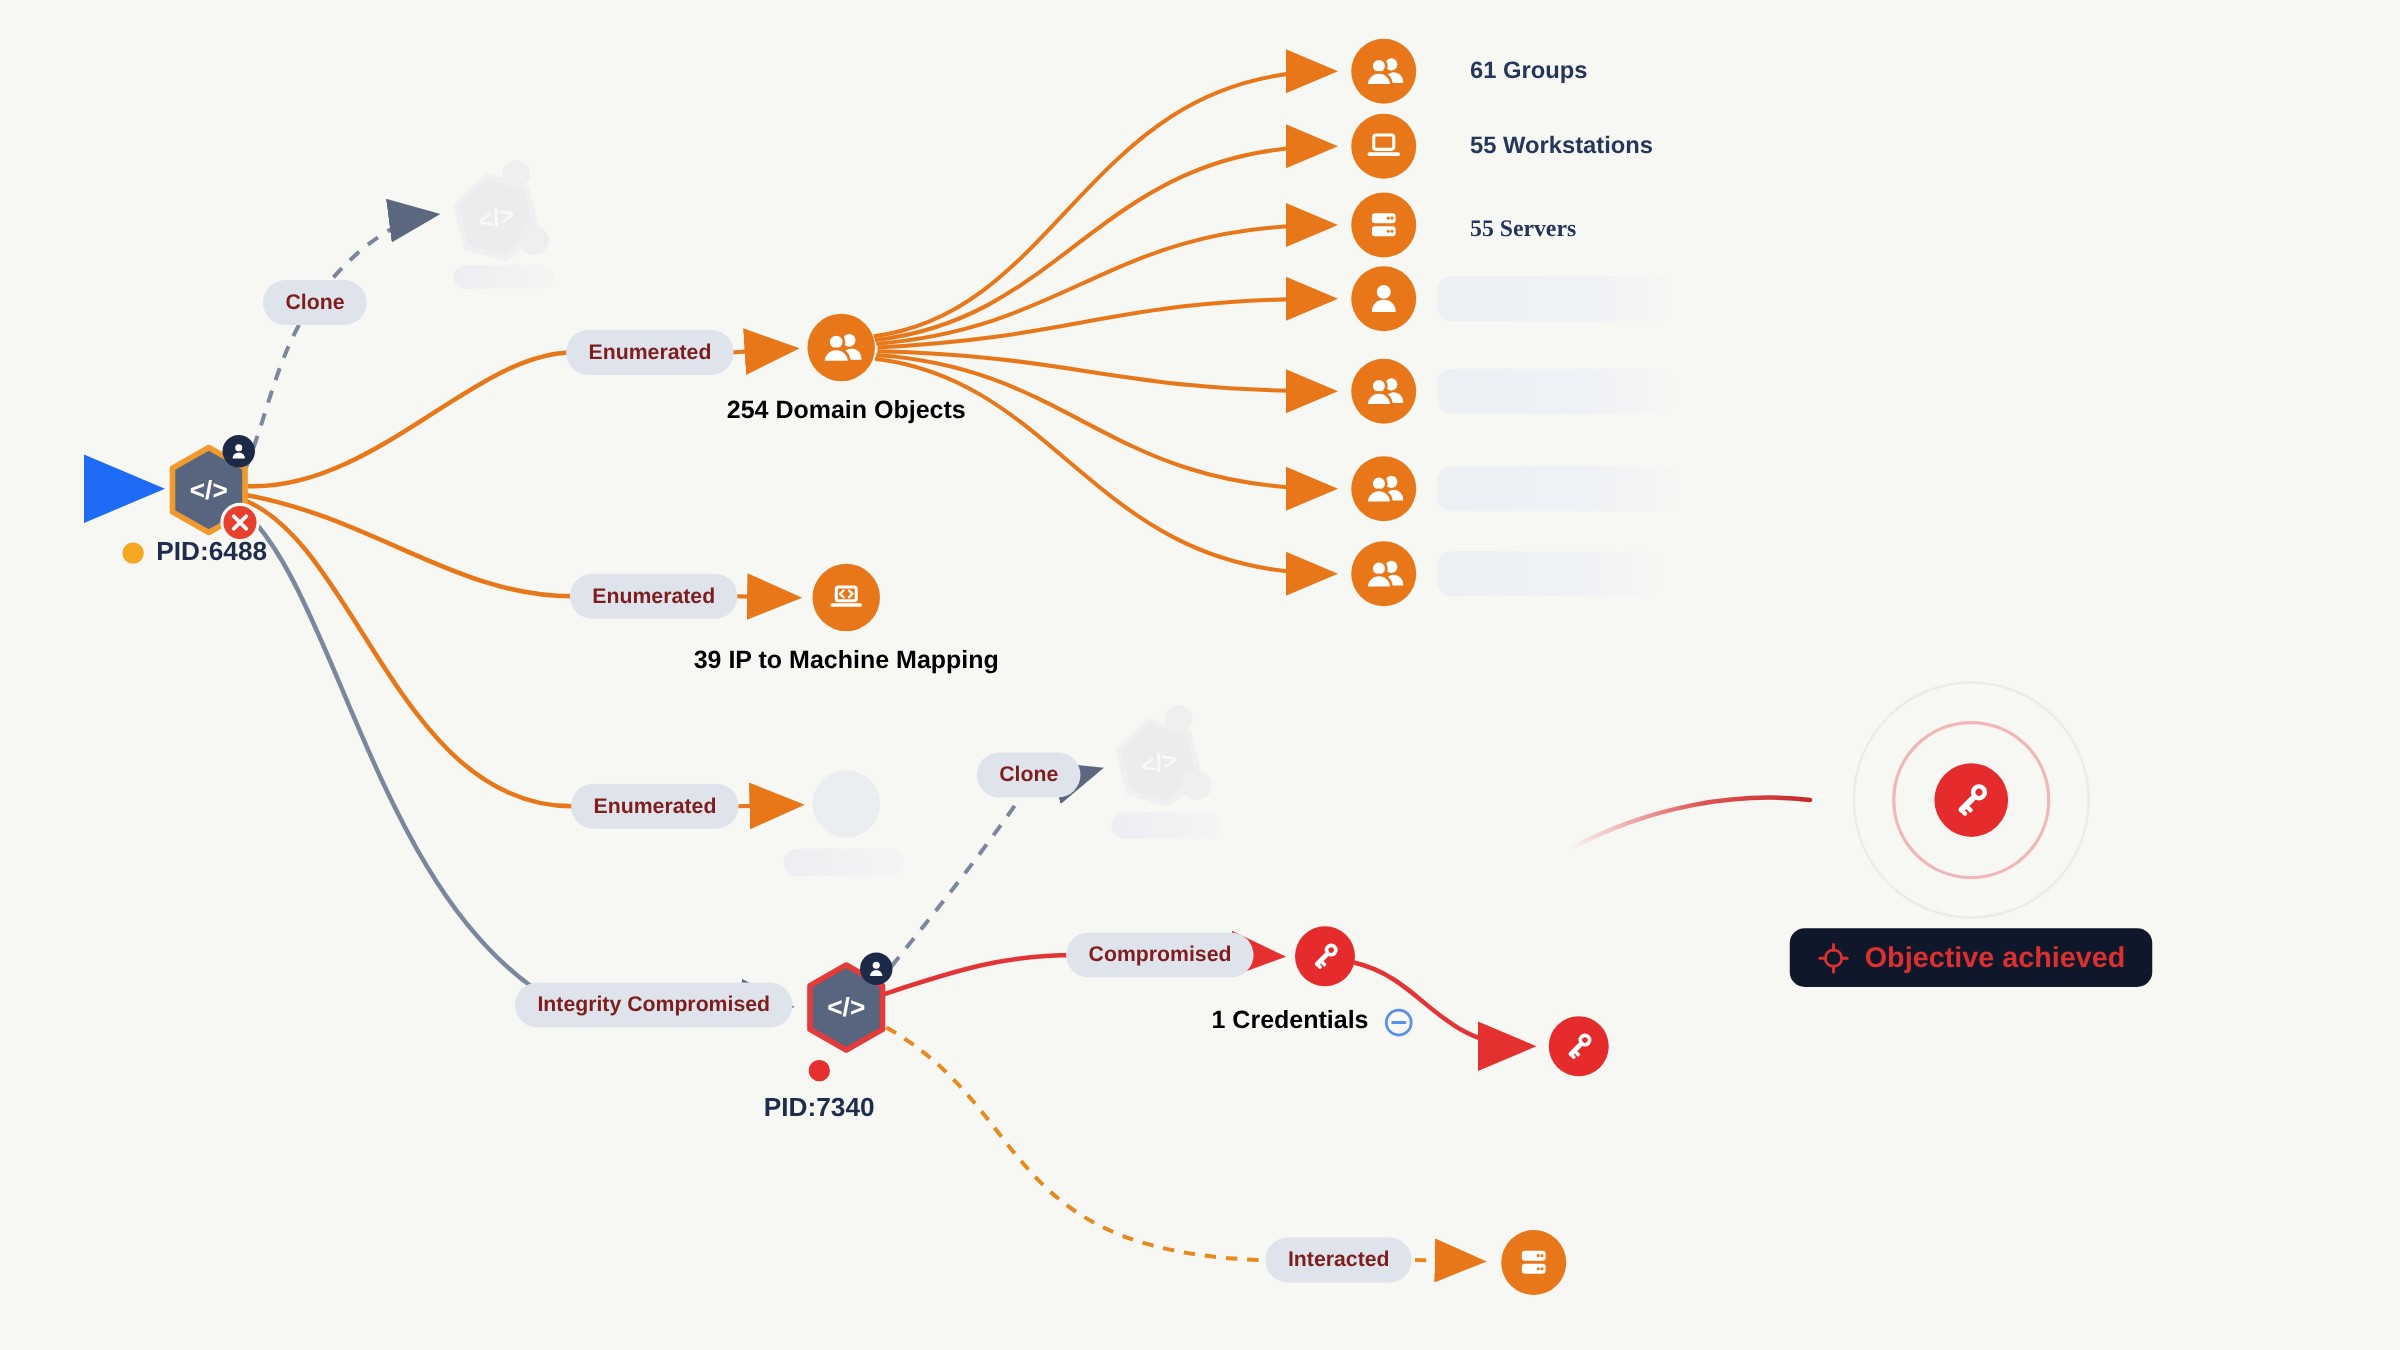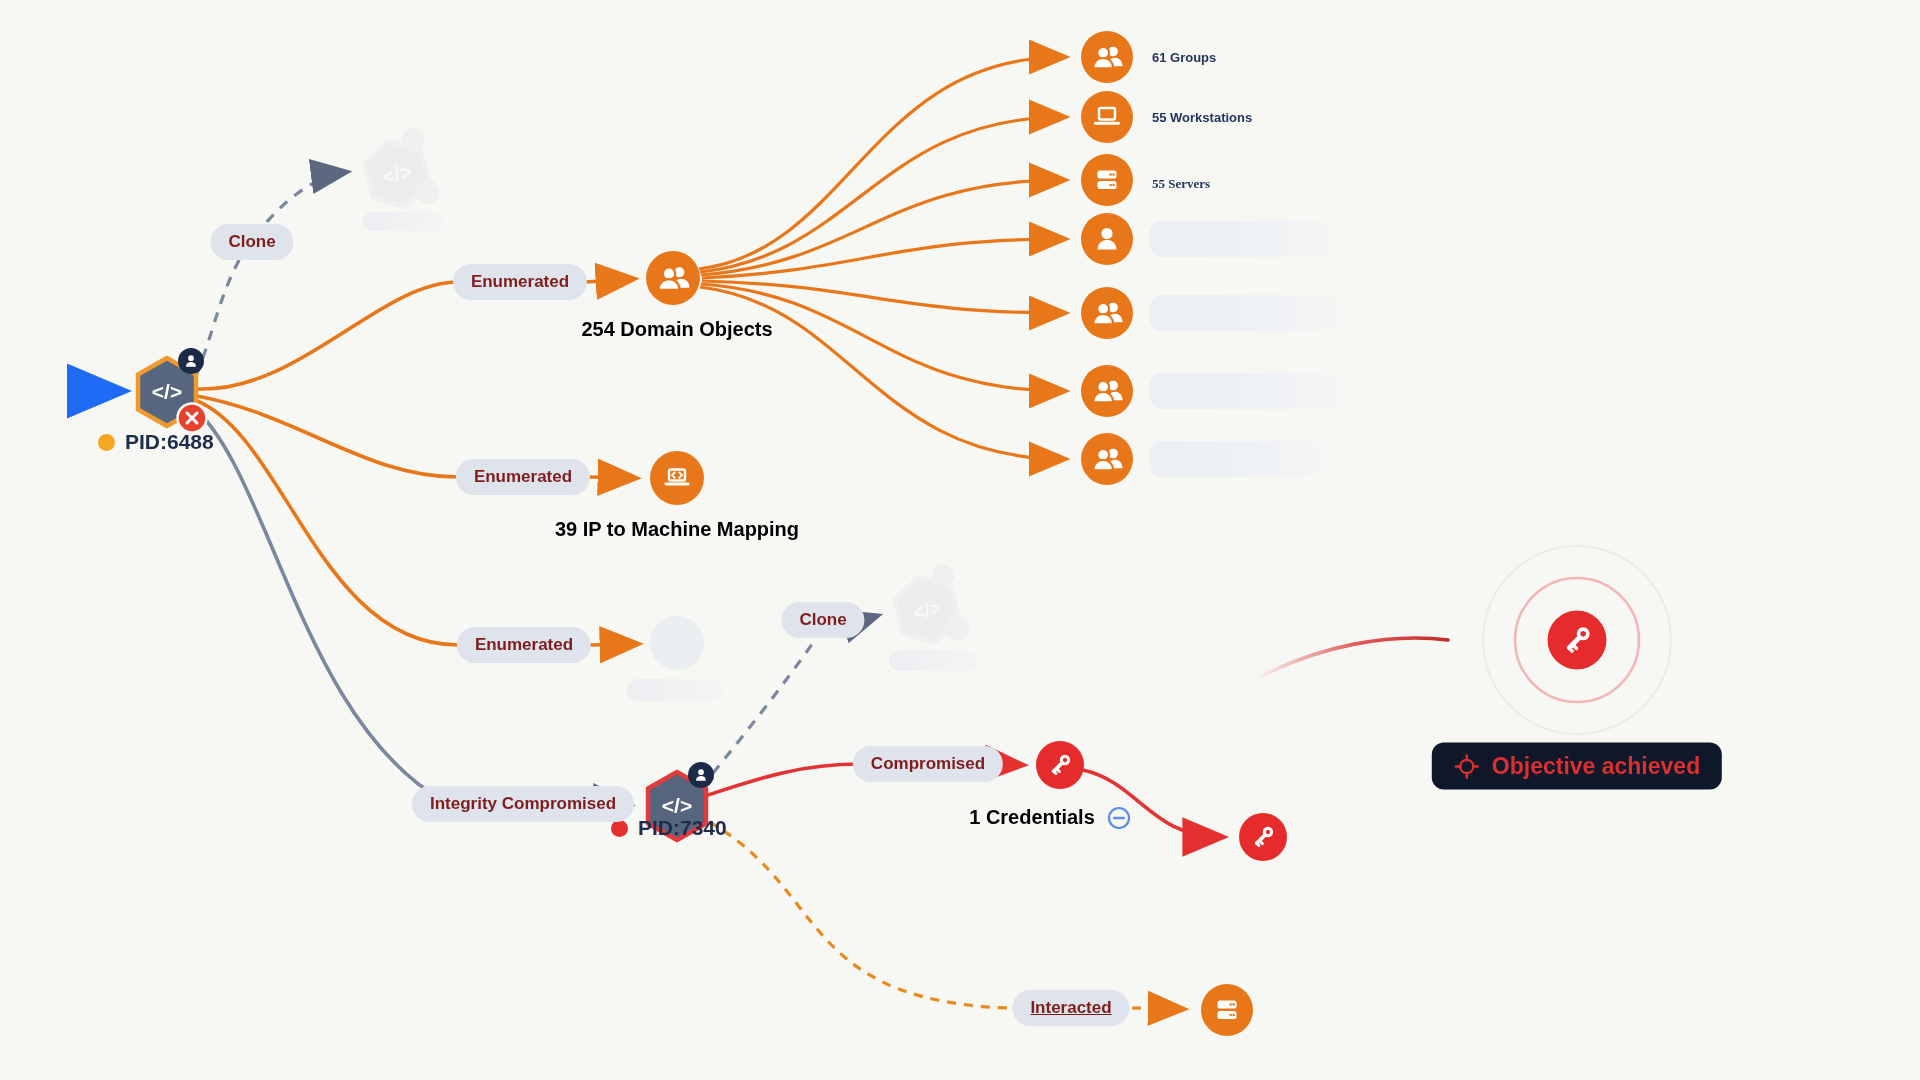--- a/index.html
+++ b/index.html
@@ -3,22 +3,22 @@
 <meta charset="utf-8">
 <style>
   html,body{margin:0;padding:0;}
   body{font-family:"Liberation Sans",sans-serif;background:#F7F7F4;}
   .stage{position:relative;width:1920px;height:1080px;background:#F7F7F4;overflow:hidden;}
   .stage svg.layer{position:absolute;left:0;top:0;}
   .pill{position:absolute;transform:translate(-50%,-50%);background:#DFE3EB;color:#7f1d1d;
         font-size:17px;font-weight:700;padding:8px 18px;border-radius:20px;white-space:nowrap;z-index:3;}
   .nodelabel{position:absolute;transform:translate(-50%,-50%);color:#000000;font-size:20px;
         font-weight:700;white-space:nowrap;z-index:2;}
-  .fanlabel{position:absolute;transform:translateY(-50%);color:#25365B;font-size:13px;
-        font-weight:700;white-space:nowrap;z-index:2;}
+  .fanlabel{position:absolute;transform:translateY(-50%);color:#25365B;font-size:19px;
+        font-weight:700;white-space:nowrap;z-index:2;margin-left:24px;}
   .pid{position:absolute;display:flex;align-items:center;gap:10px;font-size:21px;font-weight:700;
         color:#1F2D4D;z-index:2;}
   .pid .dot{width:17px;height:17px;border-radius:50%;}
   .bar{position:absolute;border-radius:11px;z-index:1;
         background:linear-gradient(90deg,#ECEFF3 0%,#EEF1F5 60%,rgba(238,241,245,0.12) 100%);}
   .bar.small{background:linear-gradient(90deg,#ECEEF2 0%,rgba(236,238,242,0.25) 100%);}
   .objective-pill{position:absolute;transform:translate(-50%,-50%);display:flex;align-items:center;gap:12px;
         background:#0f172a;color:#DC2F2F;font-size:23px;font-weight:600;padding:10px 22px;
         border-radius:12px;white-space:nowrap;z-index:3;}
 </style>
@@ -288,27 +288,27 @@
     </g>
   </svg>
 
   <div class="pill" style="left:252px;top:242px;">Clone</div>
   <div class="pill" style="left:520px;top:282px;">Enumerated</div>
   <div class="pill" style="left:523px;top:477px;">Enumerated</div>
   <div class="pill" style="left:524px;top:645px;">Enumerated</div>
   <div class="pill" style="left:523px;top:804px;">Integrity Compromised</div>
   <div class="pill" style="left:823px;top:620px;">Clone</div>
   <div class="pill" style="left:928px;top:764px;">Compromised</div>
-  <div class="pill" style="left:1071px;top:1008px;text-decoration:underline;">Interacted</div>
+  <div class="pill" style="left:1071px;top:1008px;">Interacted</div>
 
   <div class="pid" style="left:98px;top:430px;">
     <span class="dot" style="background:#F5A623;"></span>
     <span>PID:6488</span>
   </div>
-  <div class="pid" style="left:611px;top:816px;">
+  <div class="pid" style="left:611px;top:848px;flex-direction:column;">
     <span class="dot" style="background:#E53030;"></span>
     <span>PID:7340</span>
   </div>
 
   <div class="nodelabel" style="left:677px;top:329px;">254 Domain Objects</div>
   <div class="nodelabel" style="left:677px;top:529px;">39 IP to Machine Mapping</div>
   <div class="nodelabel" style="left:1032px;top:817px;">1 Credentials</div>
 
   <div class="fanlabel" style="left:1152px;top:57px;">61 Groups</div>
   <div class="fanlabel" style="left:1152px;top:117px;">55 Workstations</div>

